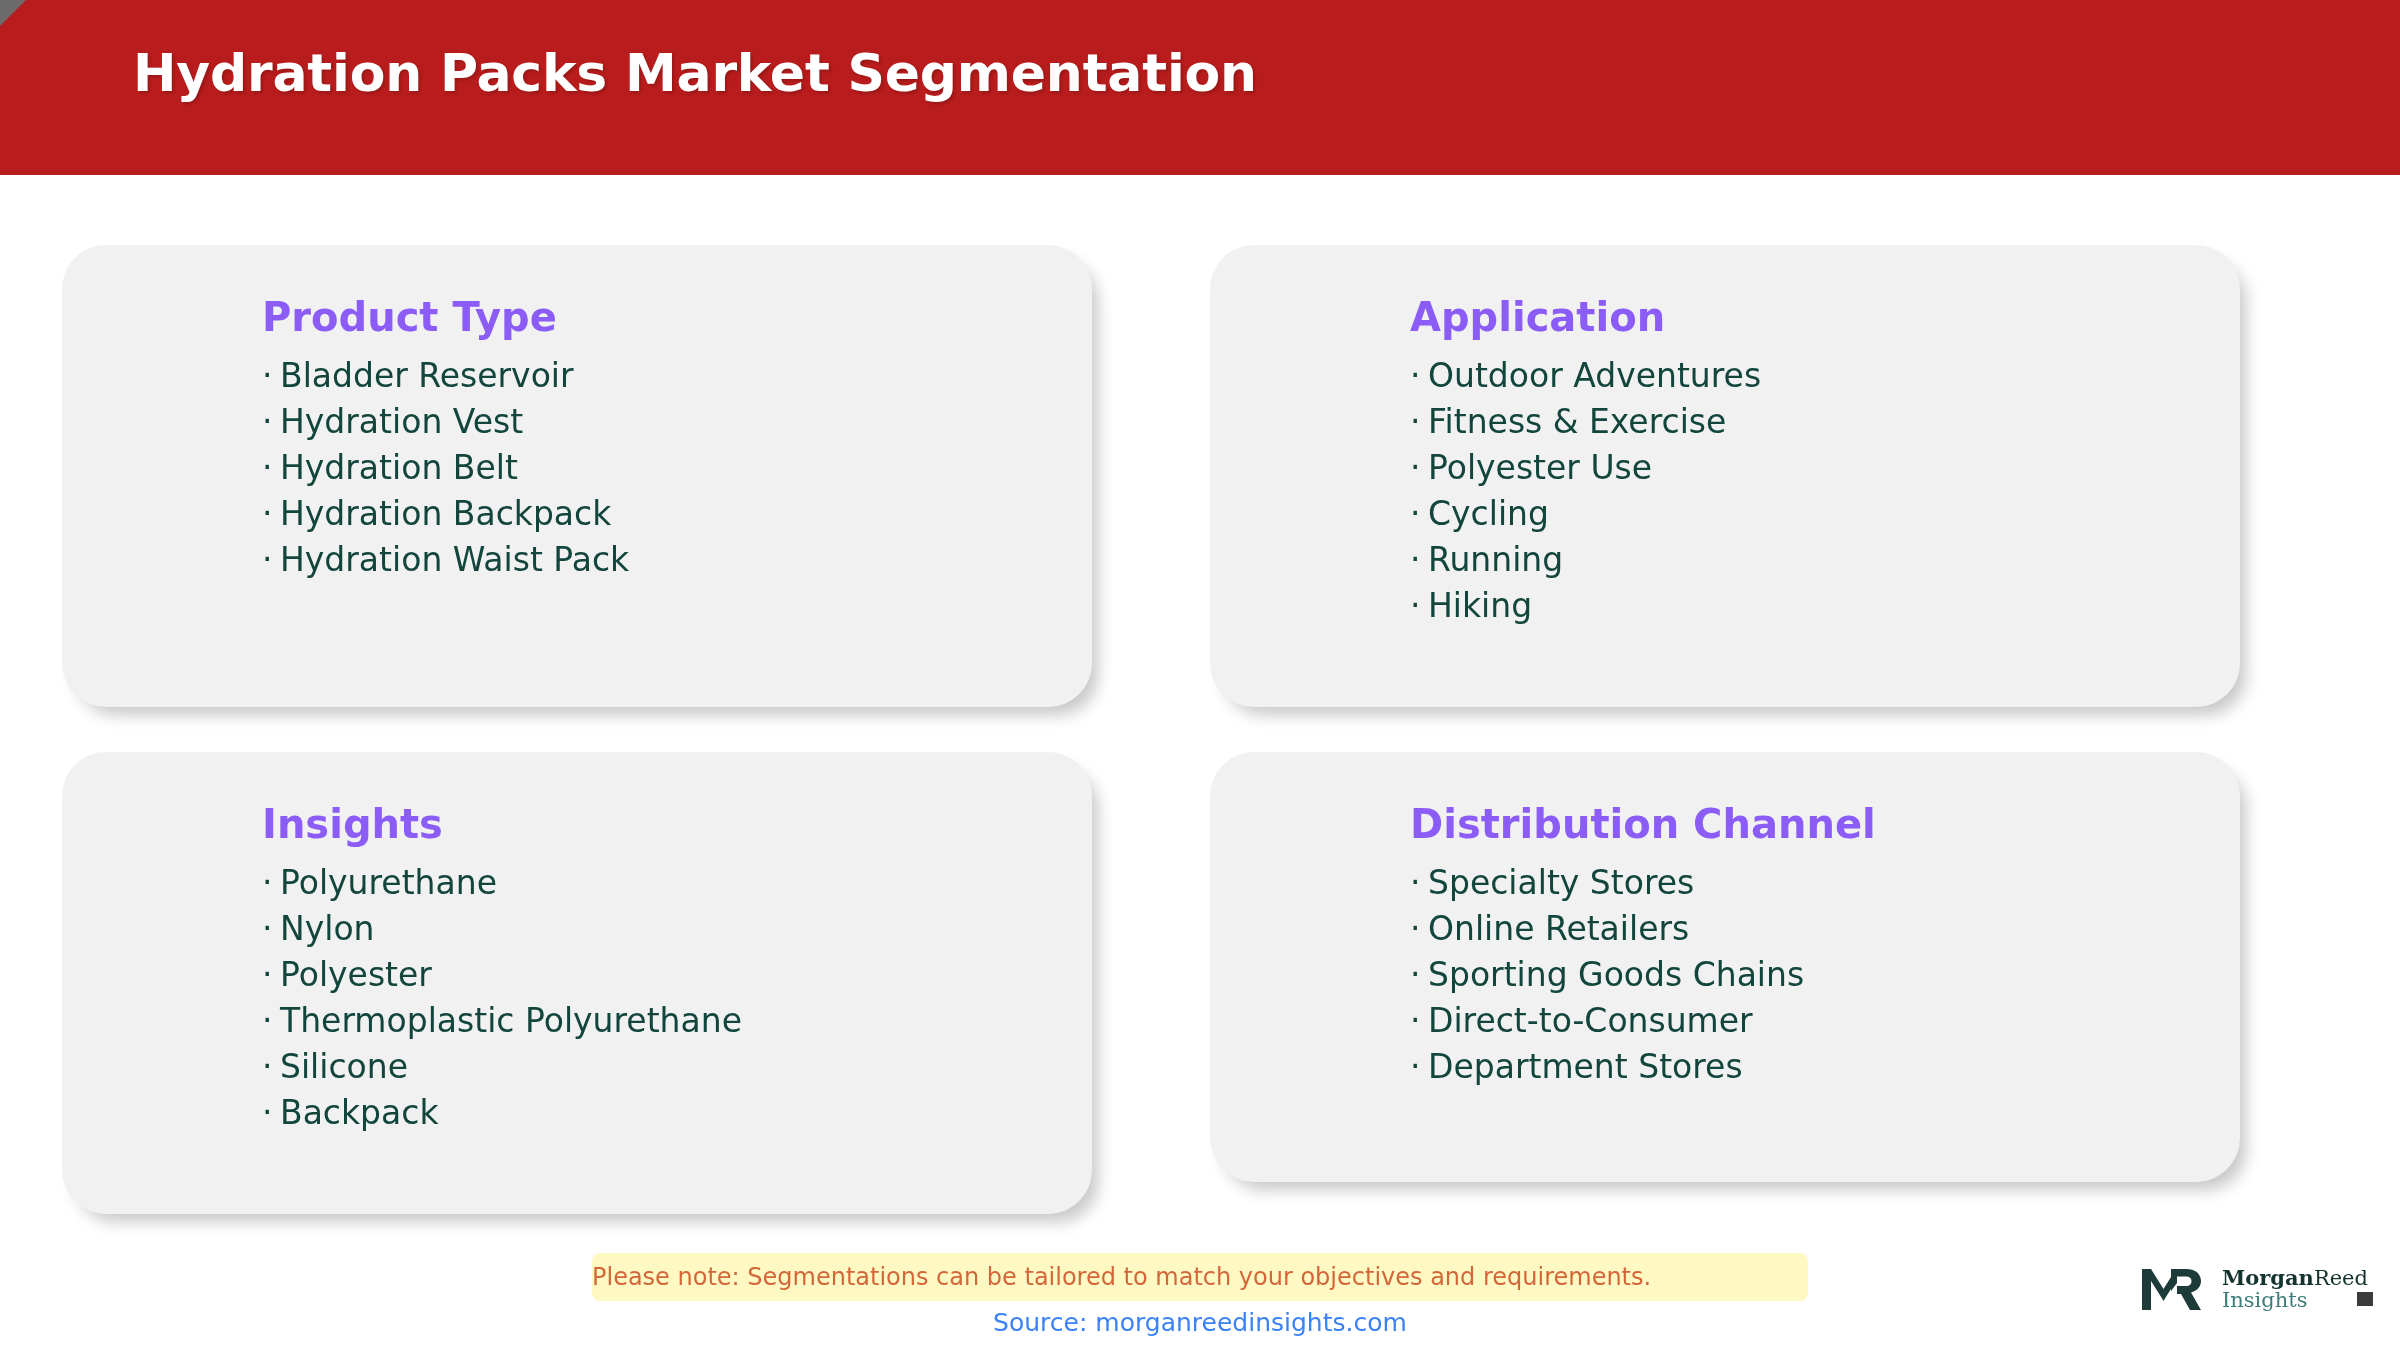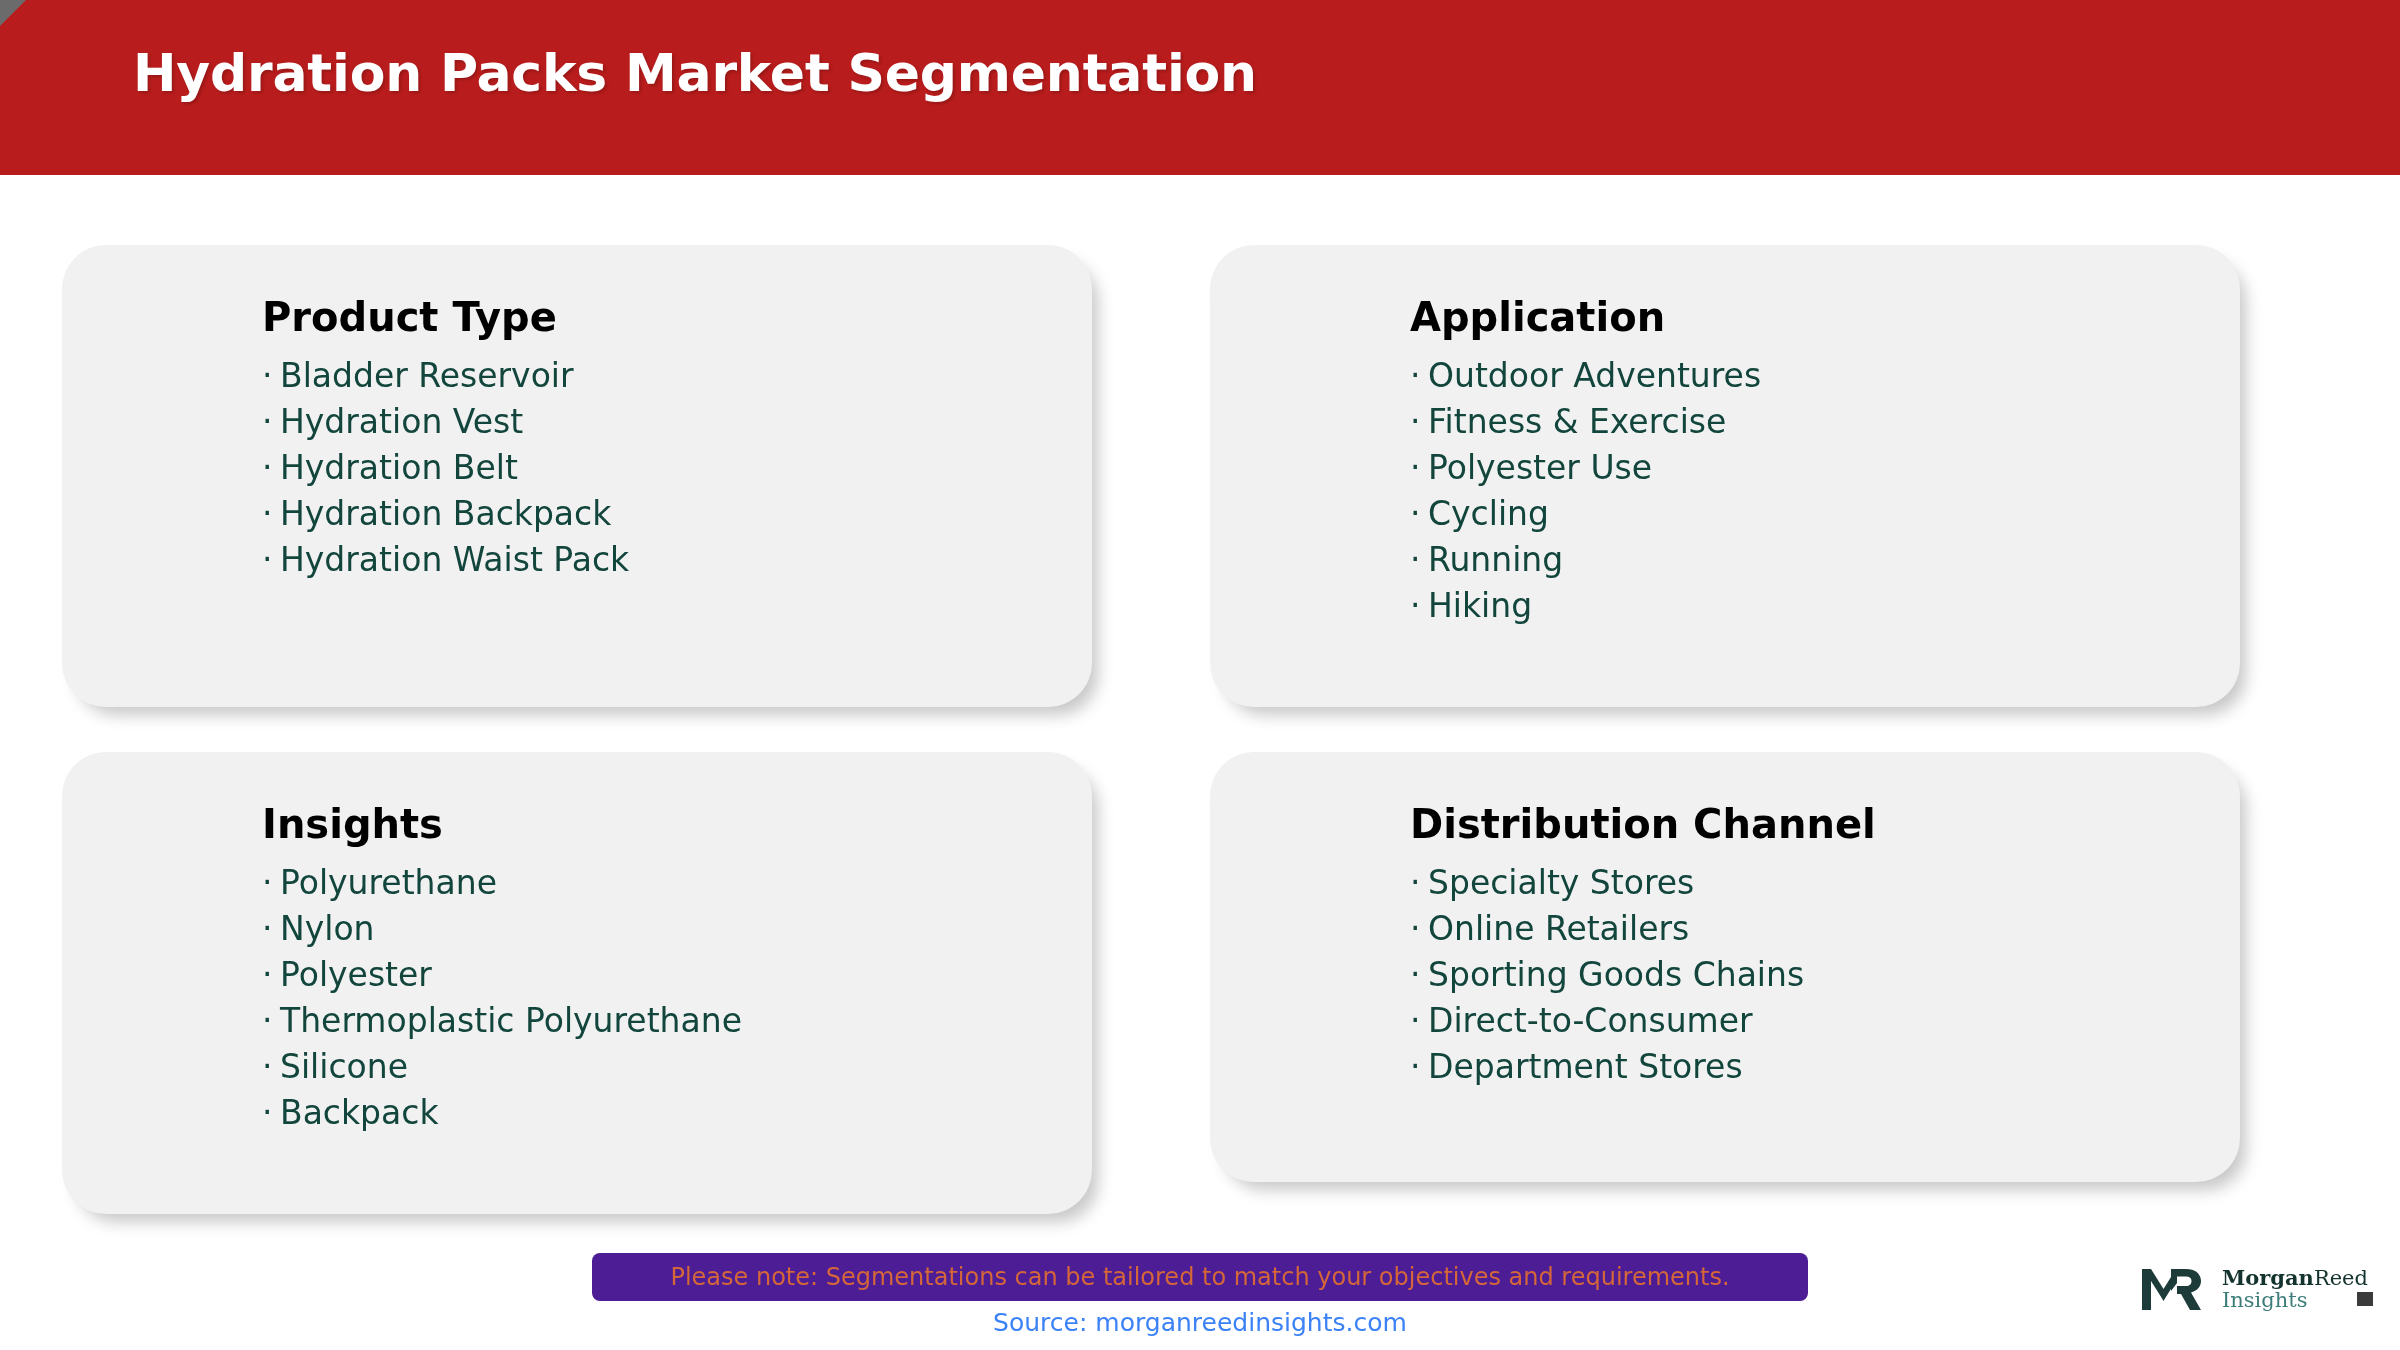--- a/index.html
+++ b/index.html
@@ -77,21 +77,21 @@
     padding-right: 34px;
   }
   .card-0 { left: 62px;   top: 70px;  width: 1030px; height: 462px; }
   .card-1 { left: 1210px; top: 70px;  width: 1030px; height: 462px; }
   .card-2 { left: 62px;   top: 577px; width: 1030px; height: 462px; }
   .card-3 { left: 1210px; top: 577px; width: 1030px; height: 430px; }
 
   .card-title {
     font-size: 40px;
     font-weight: 700;
-    color: #000000;
+    color: #8b5cf6;
     line-height: 1.0;
     margin: 0 0 16px 0;
     white-space: nowrap;
   }
   .card-list {
     list-style: none;
     margin: 0;
     padding: 0;
   }
   .card-list li {
@@ -108,25 +108,25 @@
     color: #12453c;
   }
 
   
   .note-pill {
     position: absolute;
     left: 592px;
     top: 1253px;
     width: 1216px;
     height: 48px;
-    background: #4c1d95;
+    background: #fef9c3;
     border-radius: 8px;
     display: flex;
     align-items: center;
-    justify-content: center;
+    justify-content: flex-start;
     box-sizing: border-box;
   }
   .note-text {
     font-size: 24px;
     color: #d4663a;
     white-space: nowrap;
   }
   .source-line {
     position: absolute;
     left: 0;

